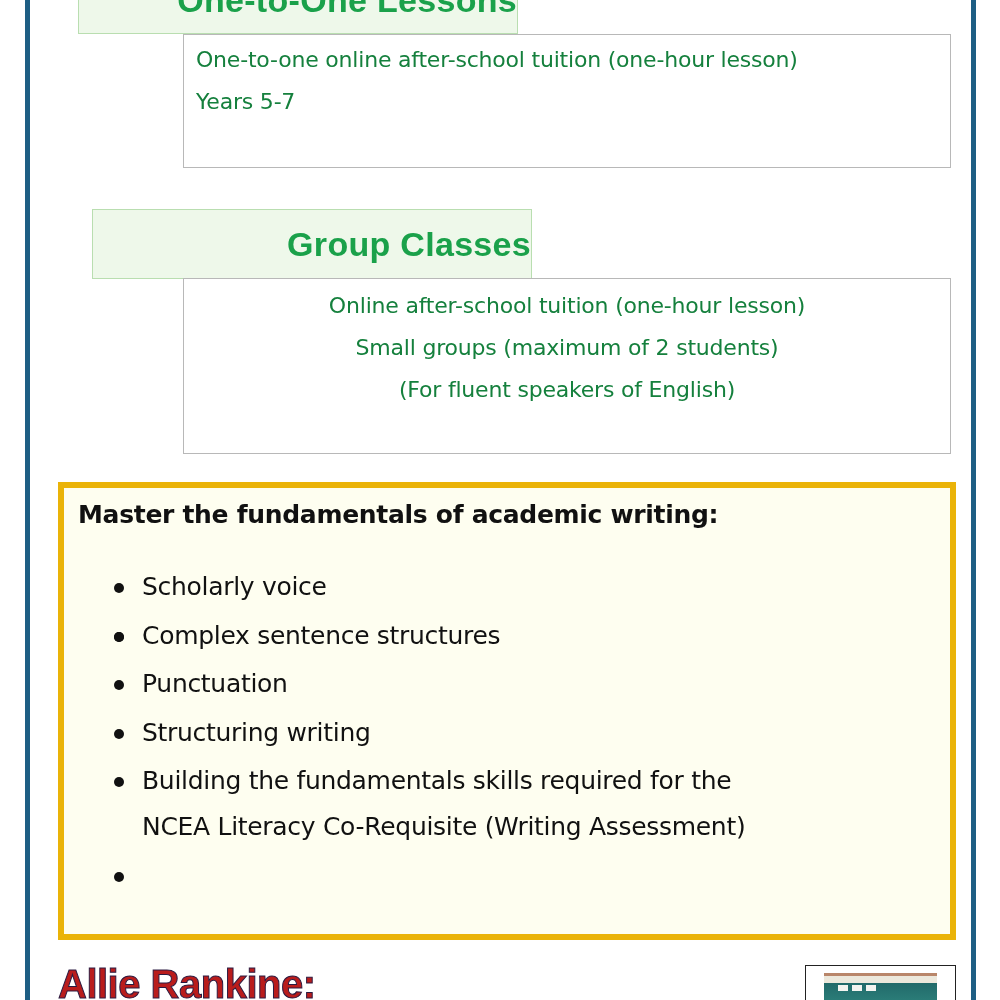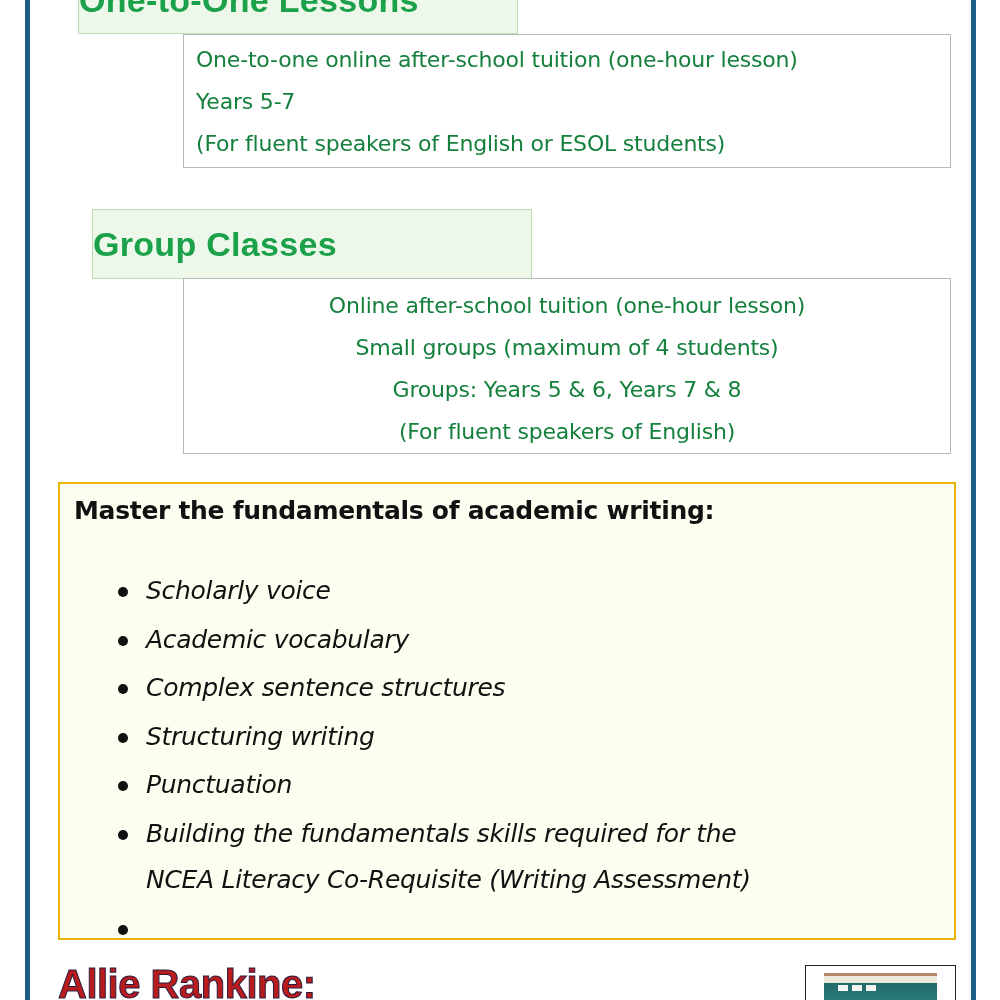--- a/index.html
+++ b/index.html
@@ -10,21 +10,21 @@
       color: #1a1a1a;
     }
     .frame-left, .frame-right {
       position: absolute; top: 0; height: 1000px; width: 5px; background: #1e5e84;
     }
     .frame-left { left: 25px; }
     .frame-right { left: 971px; }
 
     .section-banner {
       position: absolute; background: #eef8ea; border: 1px solid #b9deb0;
-      box-sizing: border-box; display: flex; align-items: center; justify-content: flex-start;
+      box-sizing: border-box; display: flex; align-items: center; justify-content: flex-end;
     }
     .section-banner .title {
       font-family: "Liberation Sans", sans-serif; font-weight: bold; color: #1aa14a;
       font-size: 34px; letter-spacing: 0.3px;
     }
     .banner-one { left: 78px; top: -34px; width: 440px; height: 68px; }
     .banner-group { left: 92px; top: 209px; width: 440px; height: 70px; }
 
     .info-box {
       position: absolute; background: #fff; border: 1px solid #b8b8b8; box-sizing: border-box;
@@ -32,29 +32,29 @@
     }
     .info-box .line {
       font-size: 22px; line-height: 42px; color: #15803d; white-space: nowrap;
       font-family: "DejaVu Sans", sans-serif; letter-spacing: -0.2px;
     }
     .box-one { left: 183px; top: 34px; width: 768px; height: 134px; padding-top: 4px; }
     .box-group { left: 183px; top: 278px; width: 768px; height: 176px; padding-top: 6px; text-align: center; }
 
     .fundamentals {
       position: absolute; left: 58px; top: 482px; width: 898px; height: 458px;
-      background: #fefef0; border: 2px solid #eab308; box-sizing: border-box;
+      background: #fefef0; border: 6px solid #eab308; box-sizing: border-box;
     }
     .fundamentals .heading {
       position: absolute; left: 14px; top: 12px;
       font-size: 25px; font-weight: bold; color: #111;
       font-family: "DejaVu Sans", sans-serif; letter-spacing: -0.3px;
     }
     .fundamentals ul {
-      list-style: none; margin: 12px; padding: 0; position: absolute; left: 44px; top: 72px; width: 820px; font-style: italic;
+      list-style: none; margin: 4px; padding: 0; position: absolute; left: 44px; top: 72px; width: 820px;
     }
     .fundamentals li {
       position: relative; padding-left: 30px; font-size: 25px; line-height: 46px; color: #111;
       margin-bottom: 2.6px; font-family: "DejaVu Sans", sans-serif; letter-spacing: -0.3px;
     }
     .fundamentals li .bullet {
       position: absolute; left: 2px; top: 19px; width: 10px; height: 10px; border-radius: 50%; background: #111;
     }
 
     .author-name {
@@ -78,41 +78,39 @@
 
 <div class="frame-left"></div>
 <div class="frame-right"></div>
 
 <div class="section-banner banner-one">
   <span class="title">One-to-One Lessons</span>
 </div>
 <div class="info-box box-one">
   <div class="line">One-to-one online after-school tuition (one-hour lesson)</div>
   <div class="line">Years 5-7</div>
-  <div class="line">(For fluent speakers of English or ESOL students)</div>
 </div>
 
 <div class="section-banner banner-group">
   <span class="title">Group Classes</span>
 </div>
 <div class="info-box box-group">
   <div class="line">Online after-school tuition (one-hour lesson)</div>
-  <div class="line">Small groups (maximum of 4 students)</div>
-  <div class="line">Groups:  Years 5 &amp; 6, Years 7 &amp; 8</div>
+  <div class="line">Small groups (maximum of 2 students)</div>
   <div class="line">(For fluent speakers of English)</div>
 </div>
 
 <div class="fundamentals">
   <div class="heading">Master the fundamentals of academic writing:</div>
   <ul>
     <li><span class="bullet"></span><span>Scholarly voice</span></li>
-    <li><span class="bullet"></span><span>Academic vocabulary</span></li>
+    <li><span class="bullet"></span></li>
     <li><span class="bullet"></span><span>Complex sentence structures</span></li>
+    <li><span class="bullet"></span><span>Punctuation</span></li>
     <li><span class="bullet"></span><span>Structuring writing</span></li>
-    <li><span class="bullet"></span><span>Punctuation</span></li>
     <li><span class="bullet"></span><span>Building the fundamentals skills required for the</span><br><span>NCEA Literacy Co-Requisite (Writing Assessment)</span></li>
     <li><span class="bullet"></span></li>
   </ul>
 </div>
 
 <div class="author-name">Allie Rankine:</div>
 <div class="photo-frame">
   <div class="photo">
     <div class="window" style="left:14px"></div>
     <div class="window" style="left:28px"></div>

